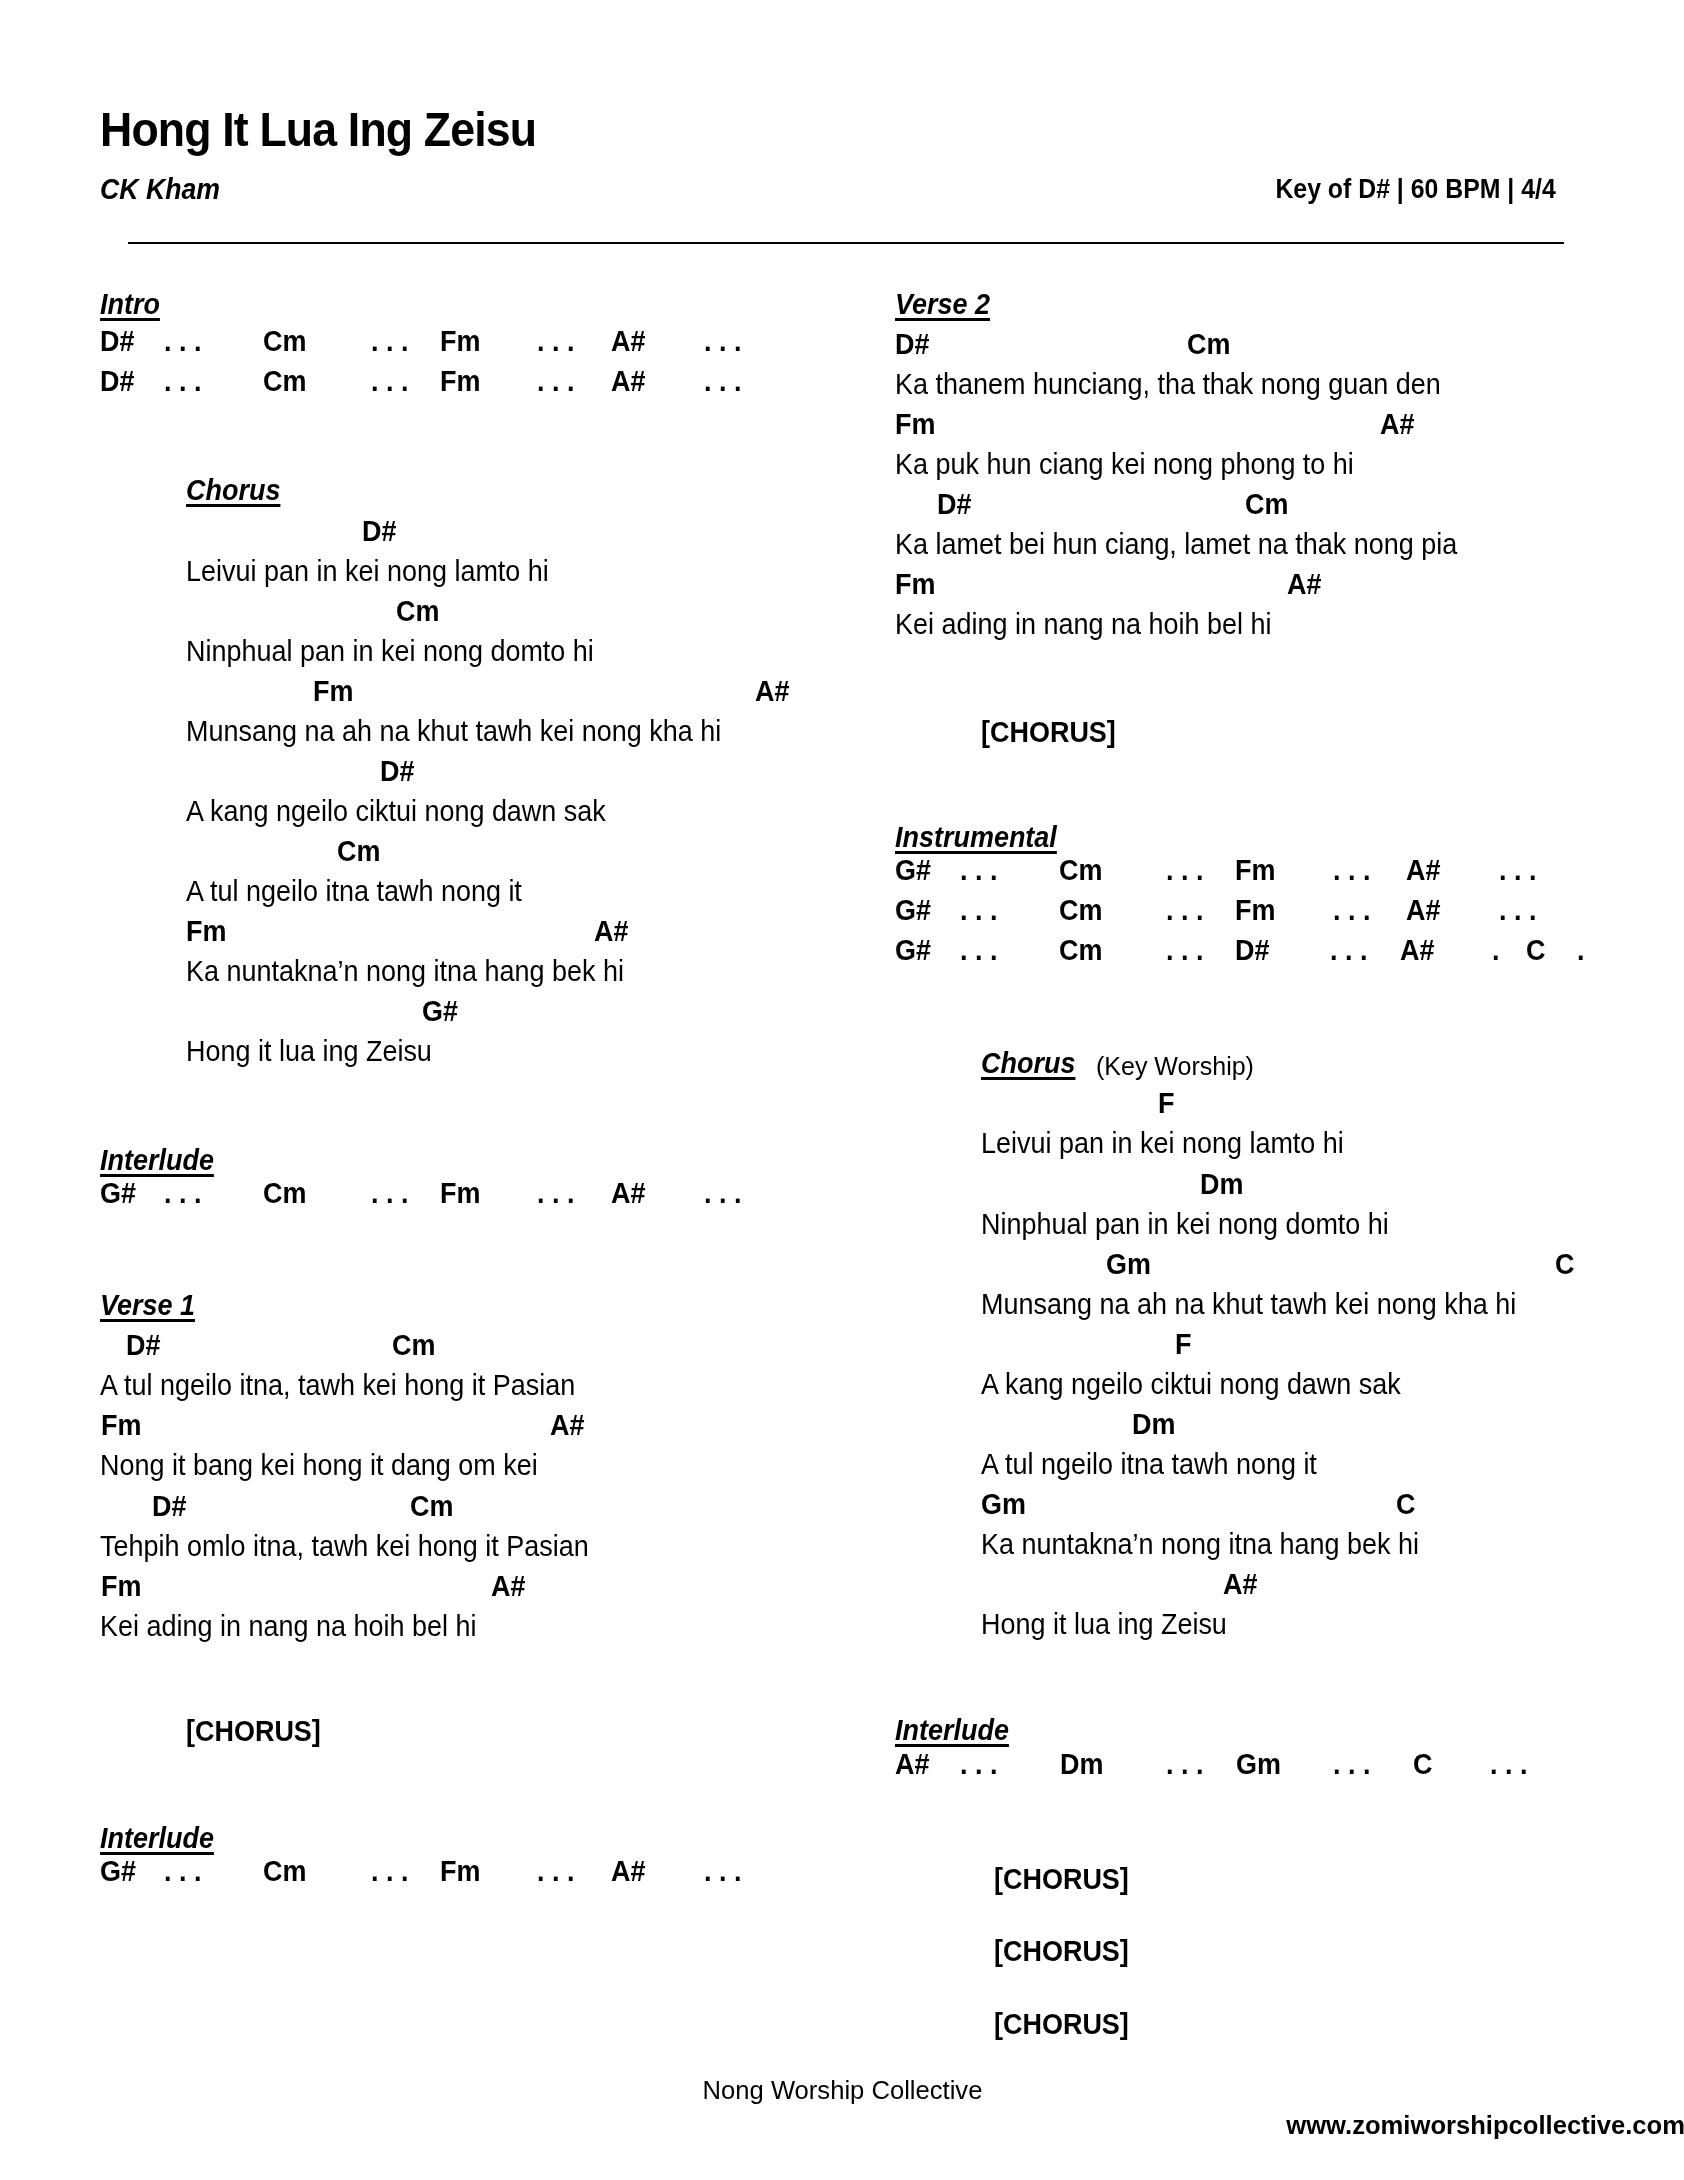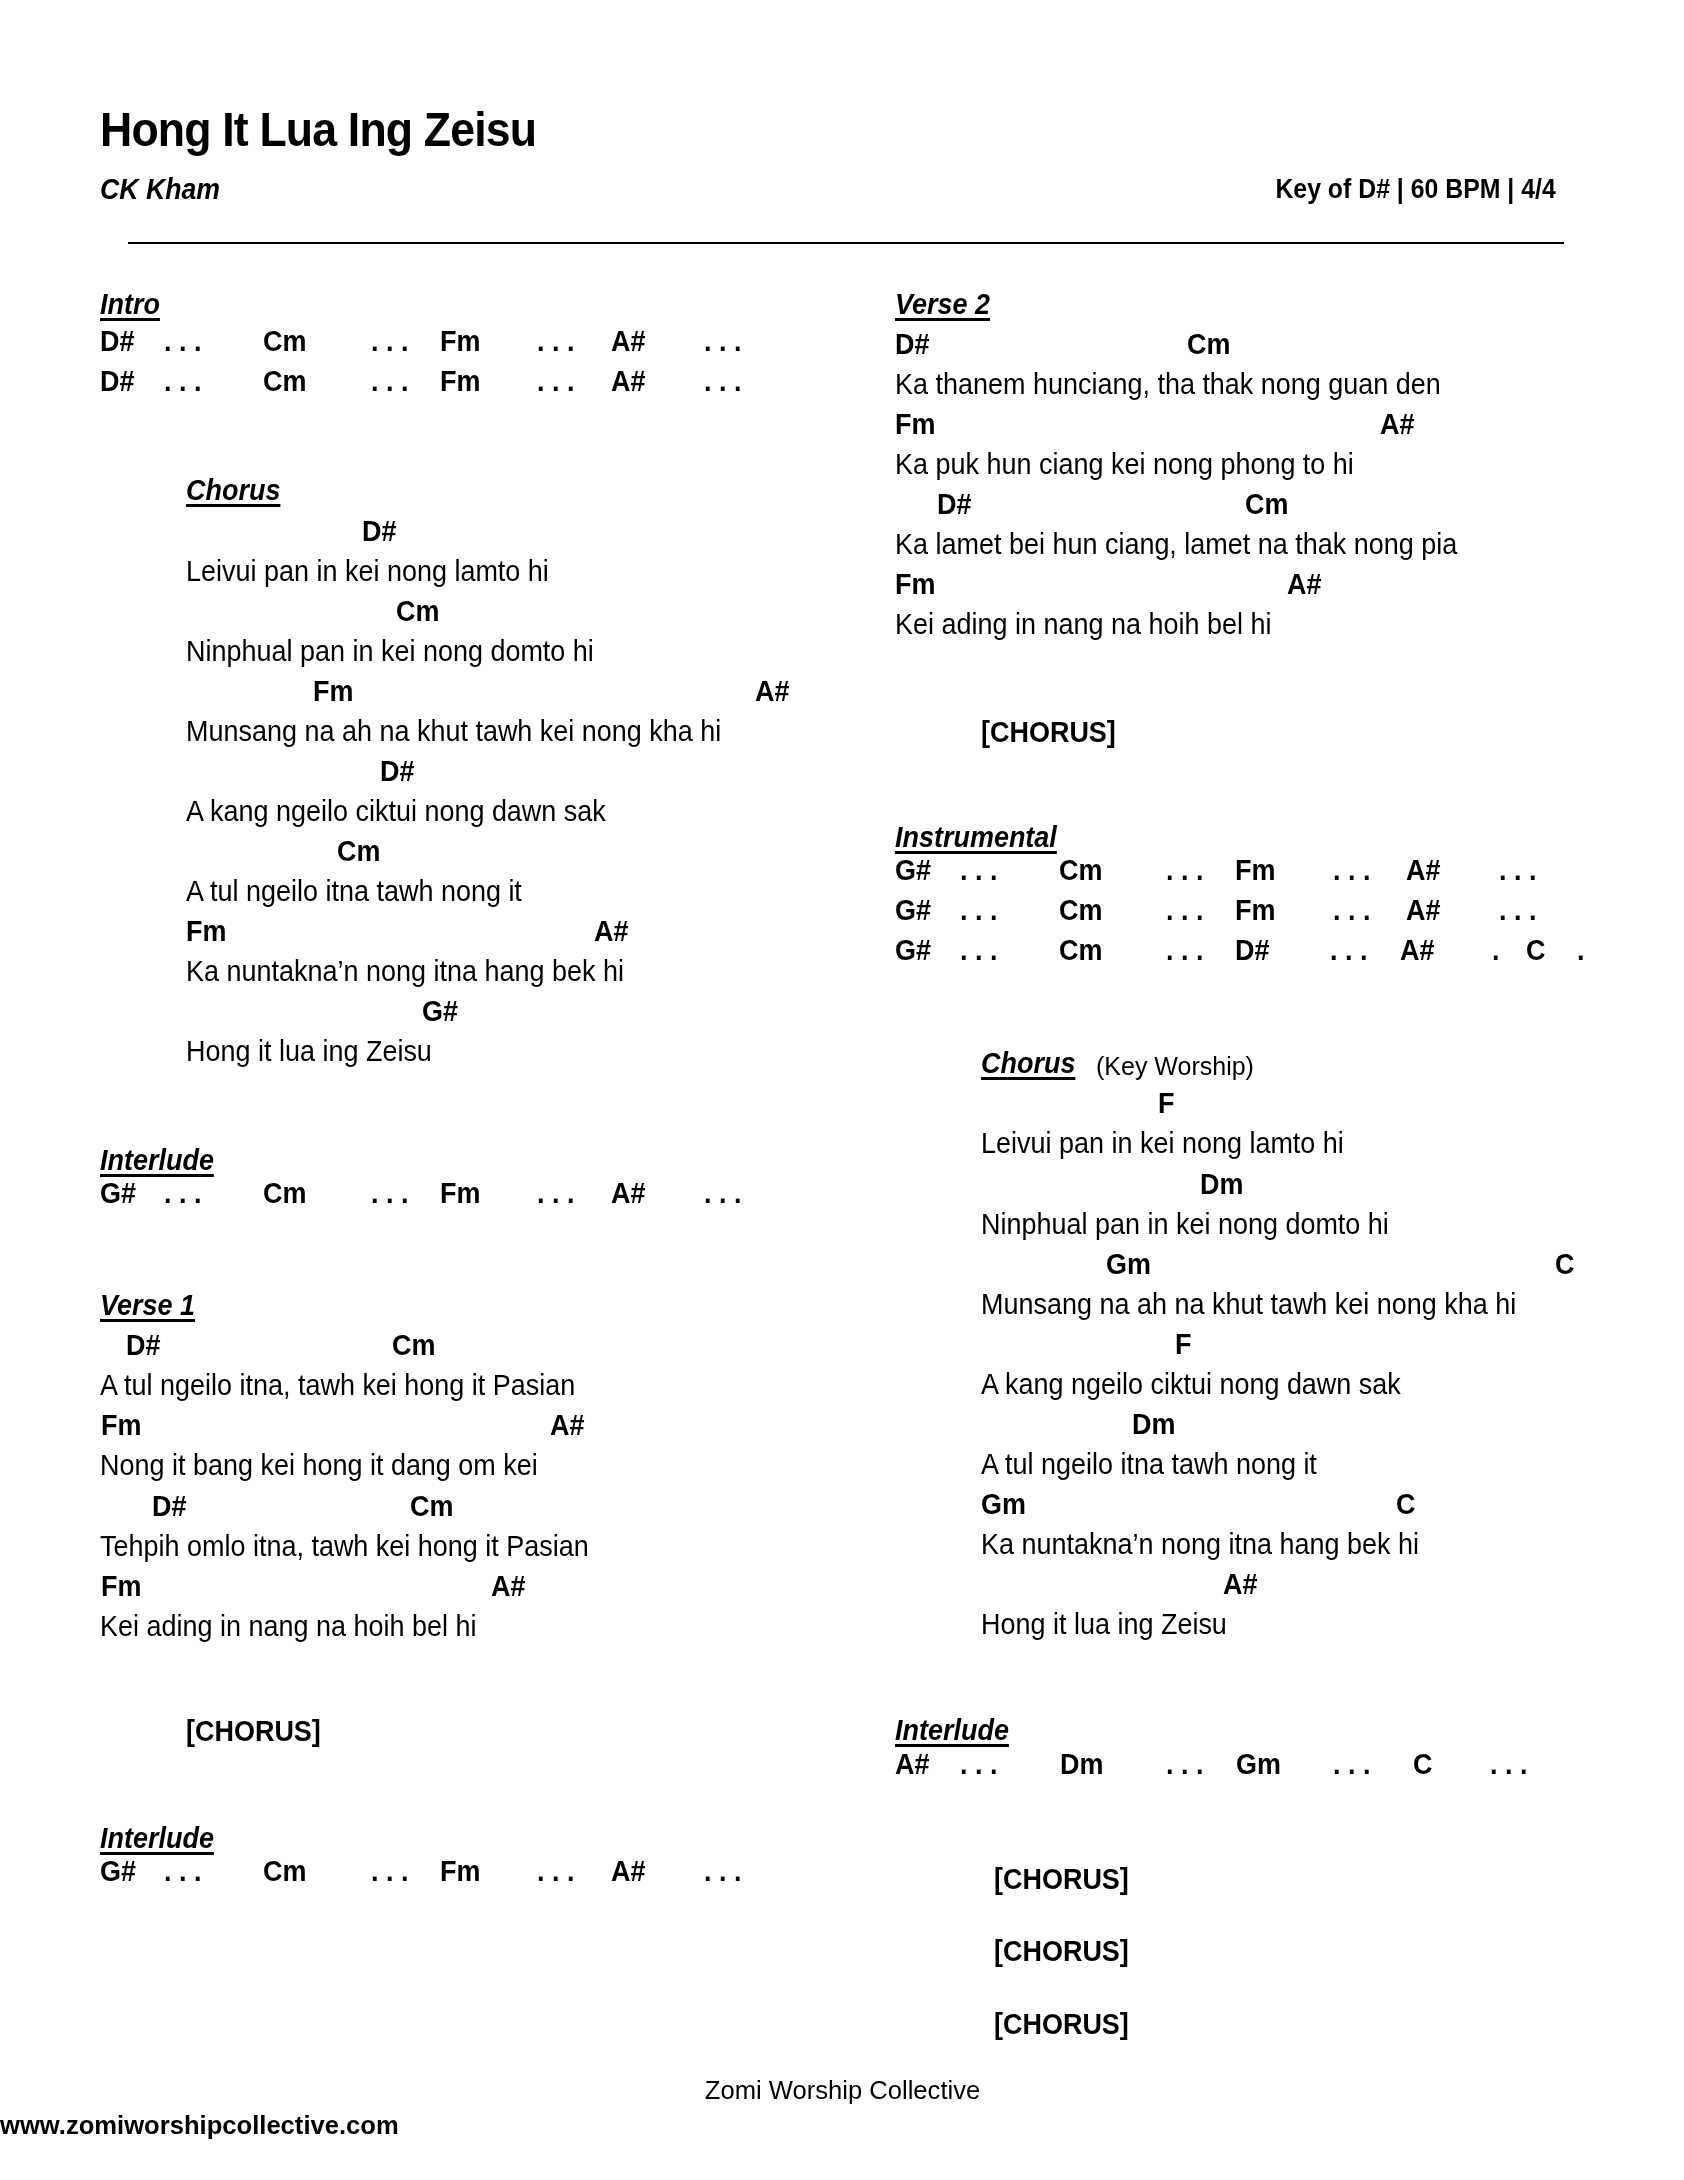--- a/index.html
+++ b/index.html
@@ -10,21 +10,21 @@
   .artist { font-size:29px; font-weight:bold; font-style:italic; transform:scaleX(0.92); transform-origin:left top; }
   .meta { font-size:27px; font-weight:bold; transform:scaleX(0.92); transform-origin:right top; }
   .rule { position:absolute; height:1.7px; background:#000; }
   .sec { font-size:29px; font-weight:bold; font-style:italic; text-decoration:underline; text-decoration-thickness:2.6px; text-underline-offset:4.3px; transform:scaleX(0.93); transform-origin:left top; }
   .note { font-size:25px; font-weight:normal; font-style:normal; text-decoration:none; }
   .chord { font-size:29px; font-weight:bold; transform:scaleX(0.93); transform-origin:left top; }
   .lyric { font-size:29px; font-weight:normal; transform:scaleX(0.93); transform-origin:left top; }
   .prog { font-size:29px; font-weight:bold; transform:scaleX(0.93); transform-origin:left top; }
   .ref { font-size:29px; font-weight:bold; transform:scaleX(0.93); transform-origin:left top; }
   .foot1 { font-size:25.6px; font-weight:normal; left:0; width:1685px; text-align:center; }
-  .foot2 { font-size:25.6px; font-weight:bold; left:0; width:1685px; text-align:left; }
+  .foot2 { font-size:25.6px; font-weight:bold; left:0; width:1685px; text-align:right; }
 </style>
 </head>
 <body>
 
 <div class="abs title" style="left:100px; top:106px;">Hong It Lua Ing Zeisu</div>
 <div class="abs artist" style="left:100px; top:175px;">CK Kham</div>
 <div class="abs meta" style="right:129px; top:176px;">Key of D# | 60 BPM | 4/4</div>
 <div class="rule" style="left:128px; width:1436px; top:242px;"></div>
 
 <div class="abs sec" style="left:100px; top:290px;">Intro</div>
@@ -187,15 +187,15 @@
     <div class="abs prog" style="left: 1236px; top: 1750px;">Gm</div>
     <div class="abs prog" style="left: 1333px; top: 1750px;">. . .</div>
     <div class="abs prog" style="left: 1413px; top: 1750px;">C</div>
     <div class="abs prog" style="left: 1490px; top: 1750px;">. . .</div>
   </div>
 
 <div class="abs ref" style="left:994px; top:1865px;">[CHORUS]</div>
 <div class="abs ref" style="left:994px; top:1937px;">[CHORUS]</div>
 <div class="abs ref" style="left:994px; top:2010px;">[CHORUS]</div>
 
-<div class="abs foot1" style="top:2078px;">Zomi Worship Collective</div>
+<div class="abs foot1" style="top:2078px;">Nong Worship Collective</div>
 <div class="abs foot2" style="top:2113px;">www.zomiworshipcollective.com</div>
 
 
 </body></html>

